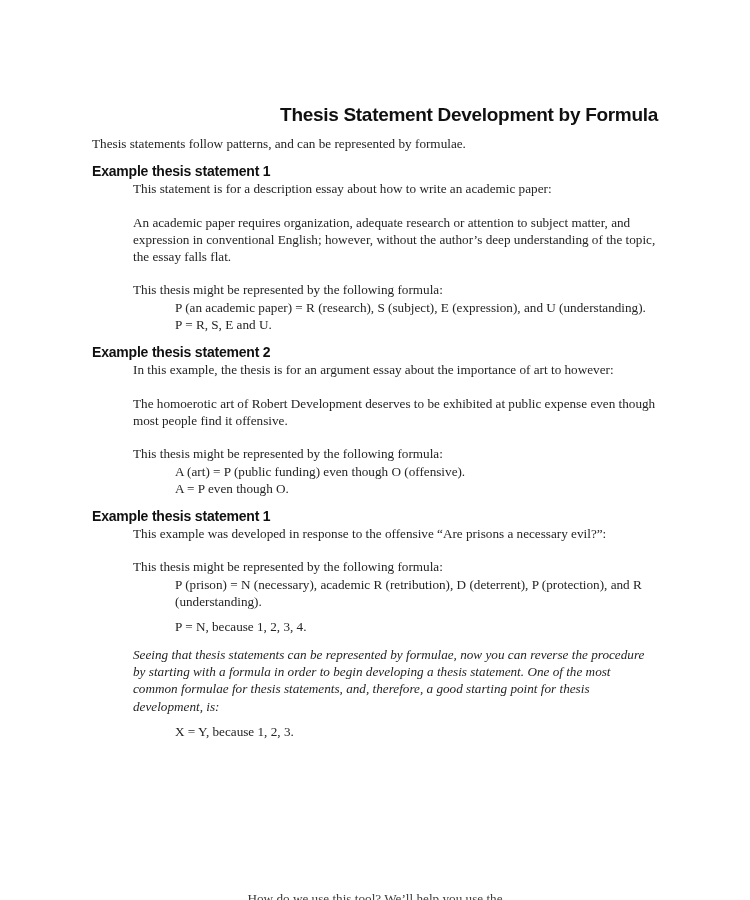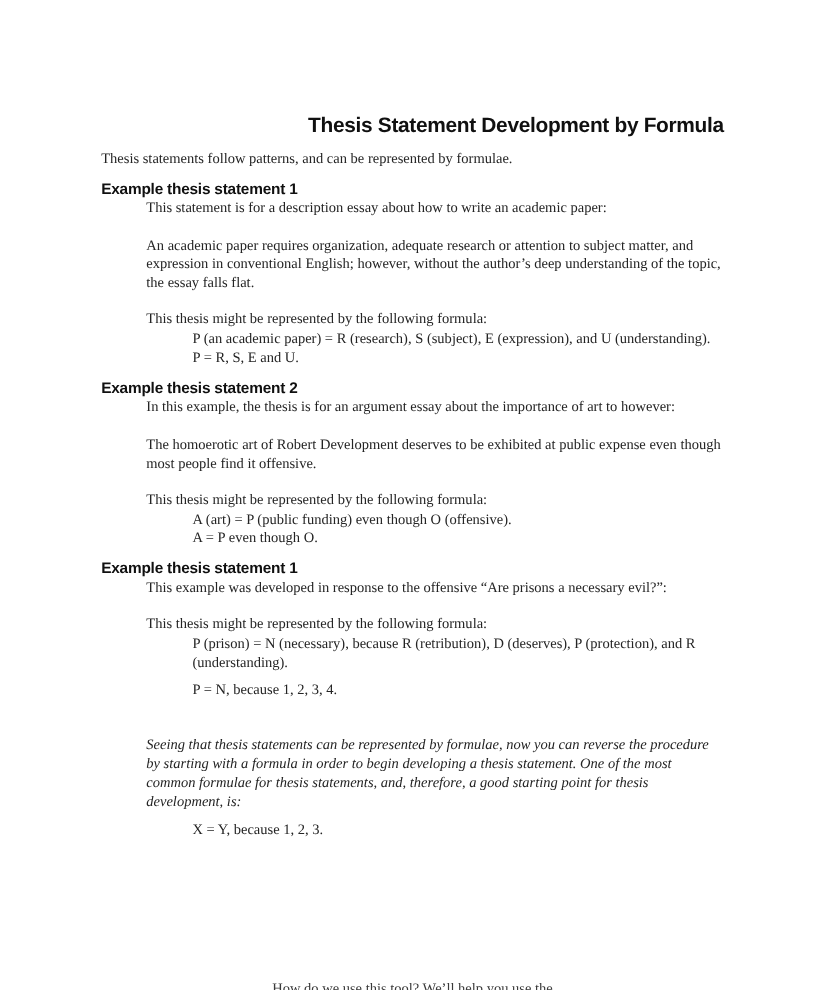--- a/index.html
+++ b/index.html
@@ -42,21 +42,21 @@
     margin: 10px 0 0 0;
   }
   .indent1 { padding-left: 41px; }
   .indent2 { padding-left: 83px; }
   .lead { margin: 0 0 16px 0; }
   .thesis { margin: 0 0 16px 0; max-width: 524px; }
   .formula-block { margin: 0 0 8px 0; }
   .formula-intro { margin: 0; }
   .formula-line { margin: 0; white-space: nowrap; }
   .note-para { margin: 0; max-width: 524px; }
-  .after-gap { margin-bottom: 32px; }
+  .after-gap { margin-bottom: 10px; }
   .reverse-para { margin: 0; max-width: 524px; font-style: italic; }
   .generic-formula { margin: 8px 0 0 0; white-space: nowrap; }
   .clipped-line {
     position: absolute;
     top: 890px;           
     left: 0; right: 0;
     text-align: center;
     font-size: 13.2px;
     line-height: 17.3px;
     color: #3a3a3a;
@@ -92,21 +92,21 @@
         <p class="formula-line indent2">A (art) = P (public funding) even though O (offensive).</p>
         <p class="formula-line indent2">A = P even though O.</p>
       </div>
     </div>
 
     <div>
       <h2 class="sec-heading">Example thesis statement 1</h2>
       <p class="lead indent1">This example was developed in response to the offensive “Are prisons a necessary evil?”:</p>
       <div class="formula-block">
         <p class="formula-intro indent1">This thesis might be represented by the following formula:</p>
-        <p class="formula-line indent2">P (prison) = N (necessary), because R (retribution), D (deserves), P (protection), and R</p>
+        <p class="formula-line indent2">P (prison) = N (necessary), academic R (retribution), D (deterrent), P (protection), and R</p>
         <p class="formula-line indent2">(understanding).</p>
       </div>
     </div>
 
     <div>
       <p class="formula-line indent2 after-gap">P = N, because 1, 2, 3, 4.</p>
       <p class="reverse-para indent1">Seeing that thesis statements can be represented by formulae, now you can reverse the procedure by starting with a formula in order to begin developing a thesis statement. One of the most common formulae for thesis statements, and, therefore, a good starting point for thesis development, is:</p>
       <p class="generic-formula indent2">X = Y, because 1, 2, 3.</p>
     </div>
 

